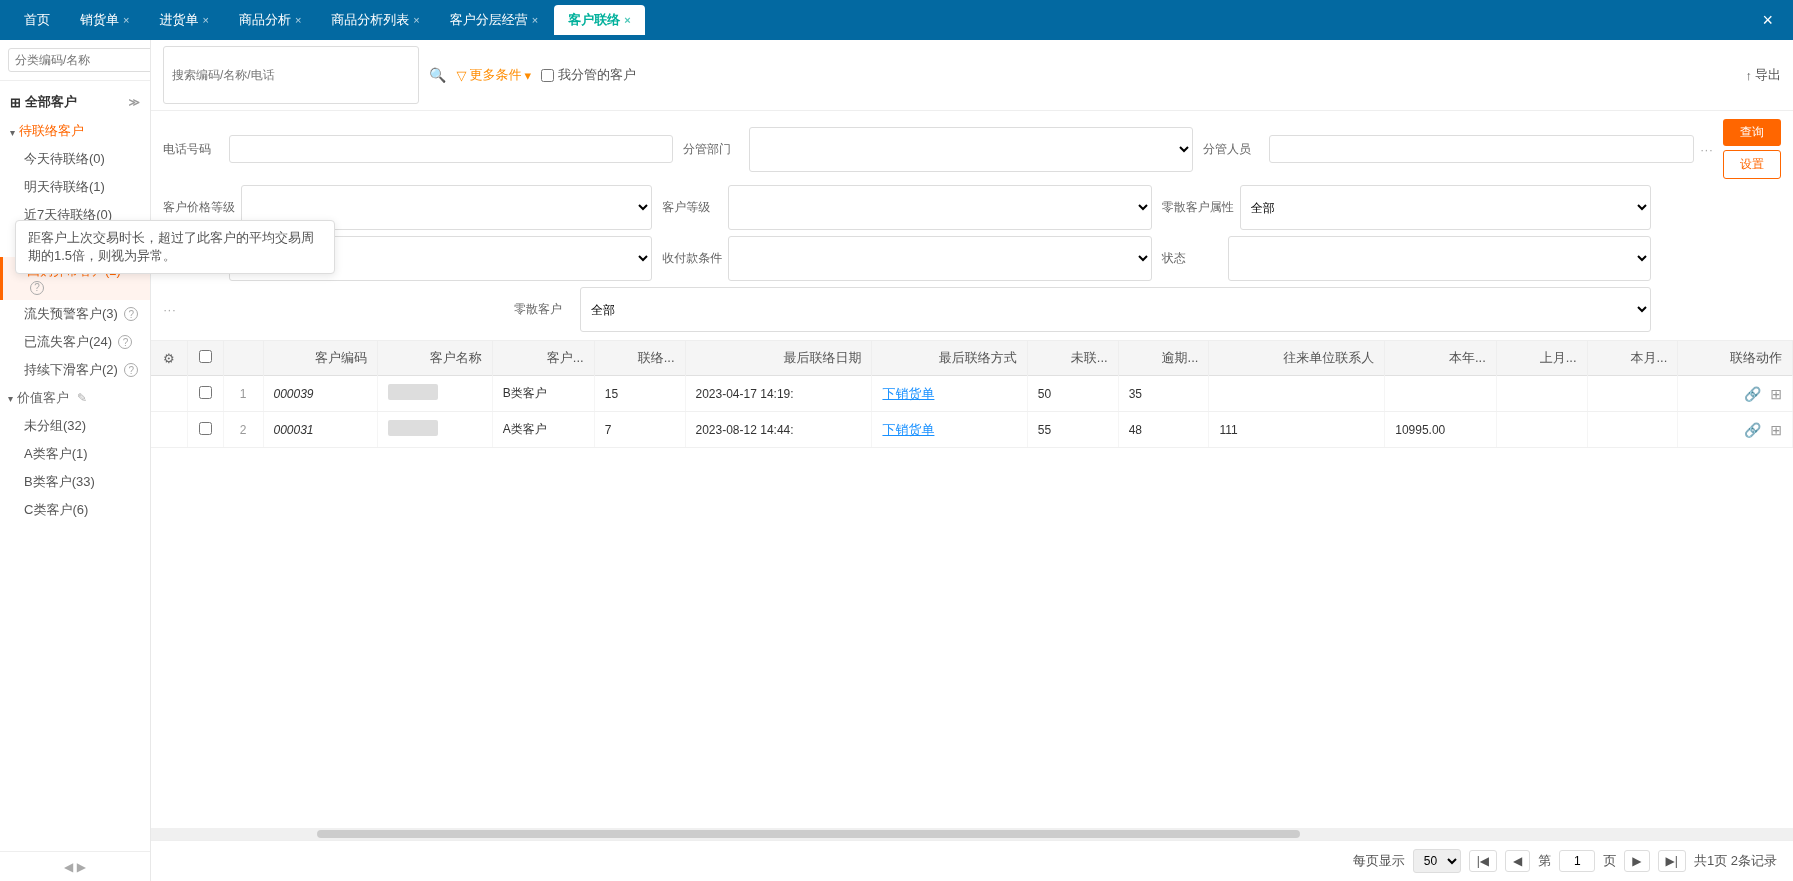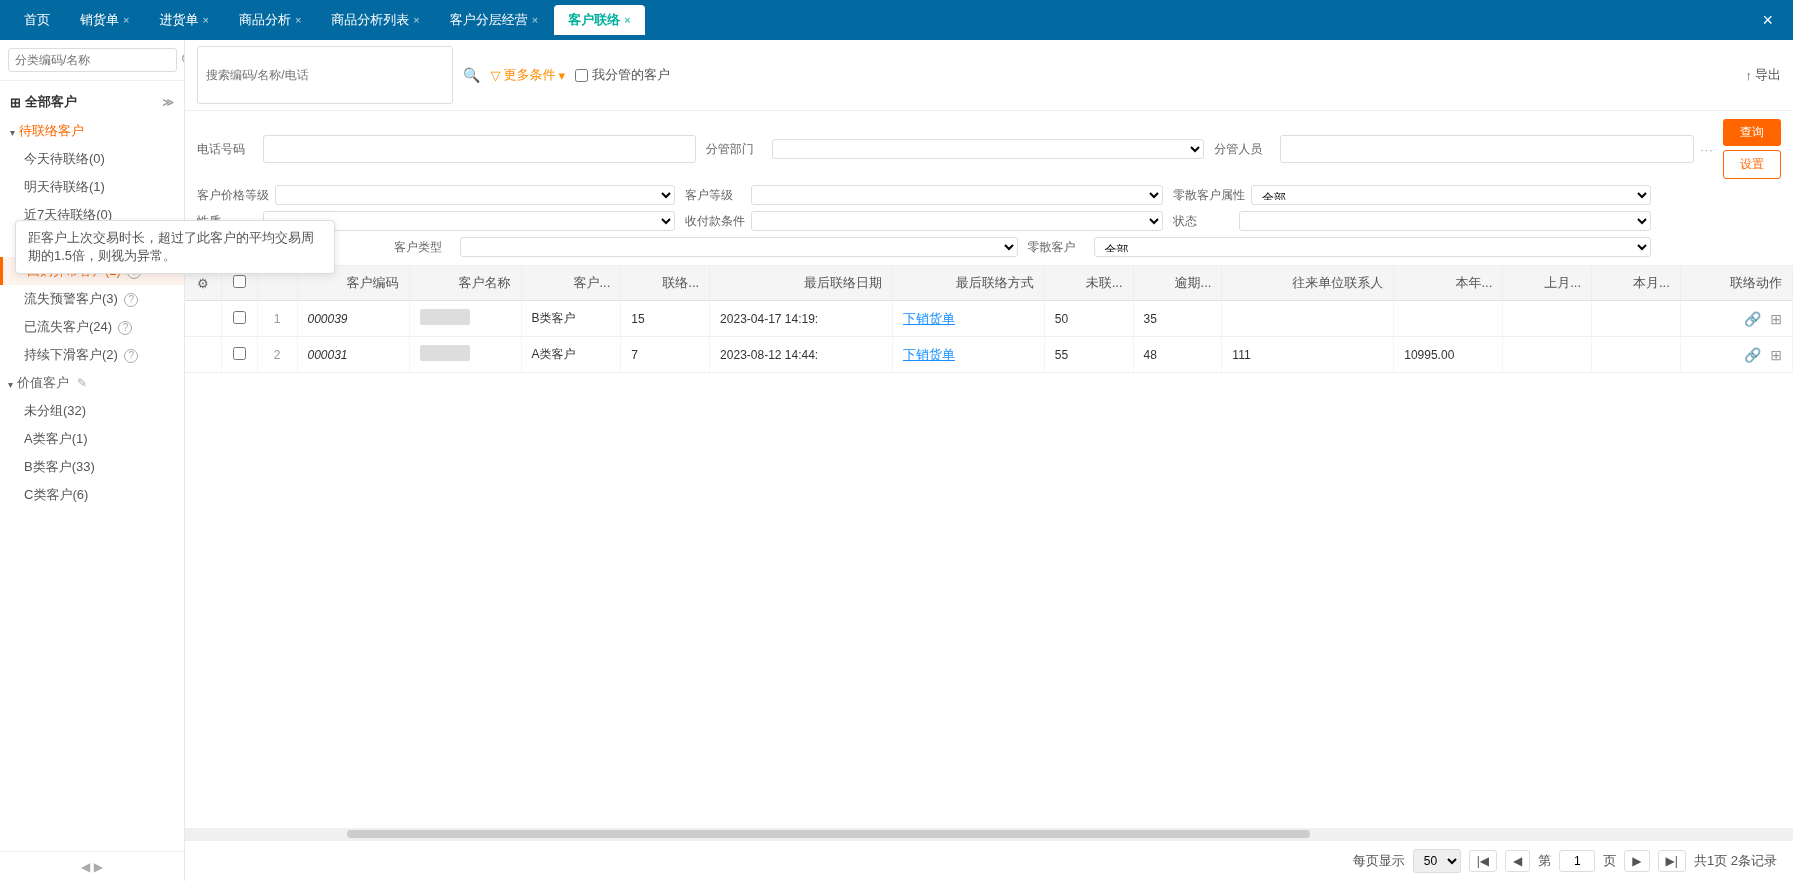--- a/index.html
+++ b/index.html
@@ -43,21 +43,21 @@
     }
 
     
     .main-layout {
       display: flex;
       height: calc(881px - 40px);
     }
 
     
     .sidebar {
-      width: 185px;
+      width: 151px;
       background: #fff;
       border-right: 1px solid #e8e8e8;
       display: flex;
       flex-direction: column;
       overflow: hidden;
       flex-shrink: 0;
       justify-content: flex-end;
     }
     .sidebar-search {
       padding: 8px;
@@ -213,21 +213,21 @@
       min-width: 60px;
     }
     .filter-select {
       flex: 1;
       border: 1px solid #ddd;
       border-radius: 3px;
       padding: 4px 6px;
       font-size: 12px;
       background: #fff;
       outline: none;
-      height: 20px;
+      height: 45px;
     }
     .filter-input {
       flex: 1;
       border: 1px solid #ddd;
       border-radius: 3px;
       padding: 4px 6px;
       font-size: 12px;
       outline: none;
       height: 28px;
     }
@@ -562,24 +562,20 @@
         <div class="filter-field">
           <span class="filter-label">状态</span>
           <select class="filter-select"><option></option></select>
         </div>
         <div style="width:120px;"></div>
       </div>
 
       <div class="filter-row">
         <div class="filter-field" style="flex:0.3;">
           <span class="filter-more-dot">···</span>
-        </div>
-        <div class="filter-field">
-          <span class="filter-label">客户类型</span>
-          <select class="filter-select"><option></option></select>
         </div>
         <div class="filter-field">
           <span class="filter-label">零散客户</span>
           <select class="filter-select">
             <option>全部</option>
           </select>
         </div>
         <div style="width:120px;"></div>
       </div>
     </div>

